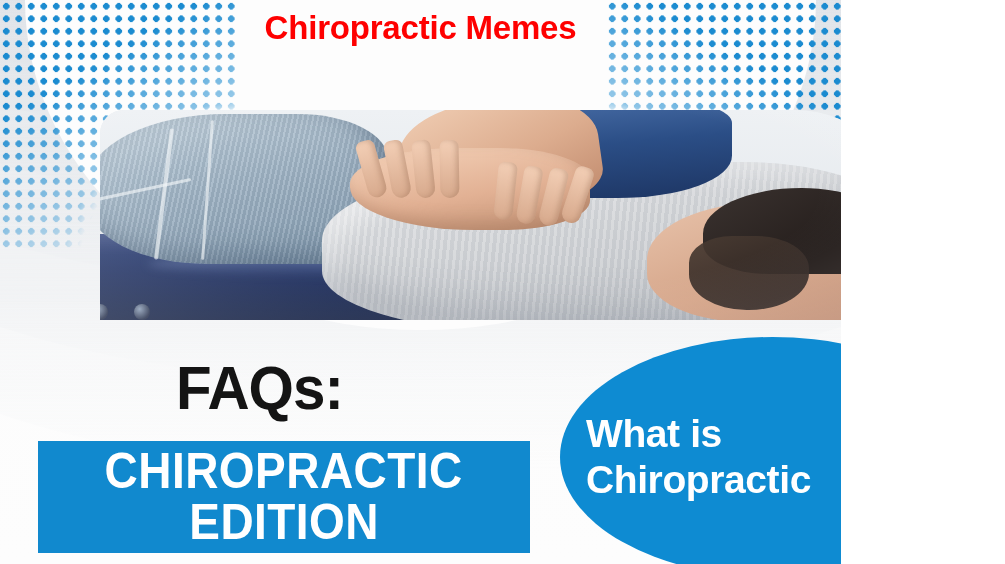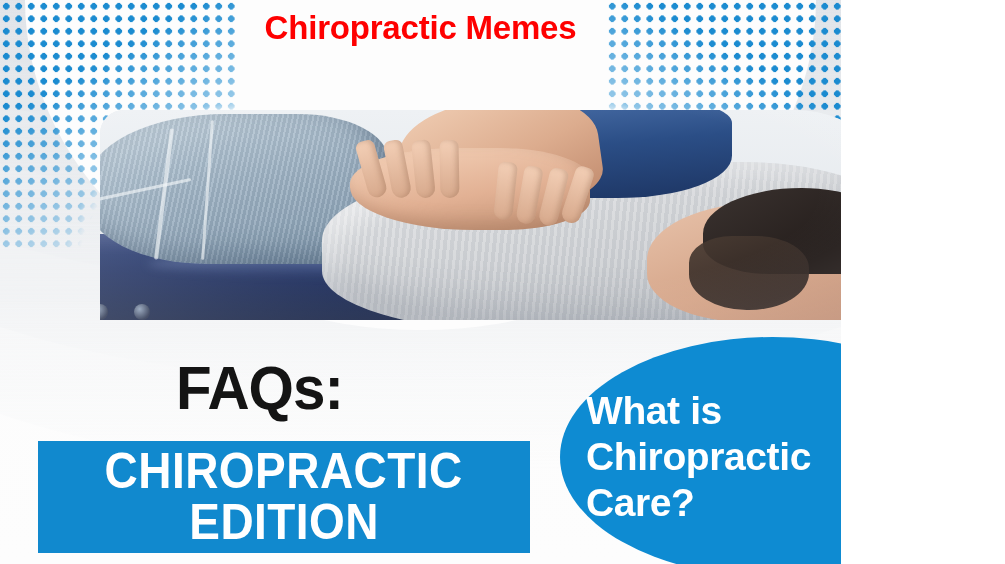--- a/index.html
+++ b/index.html
@@ -386,18 +386,17 @@
 
   <div class="edition-band">
     <div class="l1">CHIROPRACTIC</div>
     <div class="l2">EDITION</div>
   </div>
 
   <div class="question-ellipse">
     <div class="question-text">
       <span>What is</span>
       <span>Chiropractic</span>
-      <span>Care?</span>
     </div>
     <div class="ellipse-hilite"></div>
   </div>
 
 </div>
 
 </body></html>

